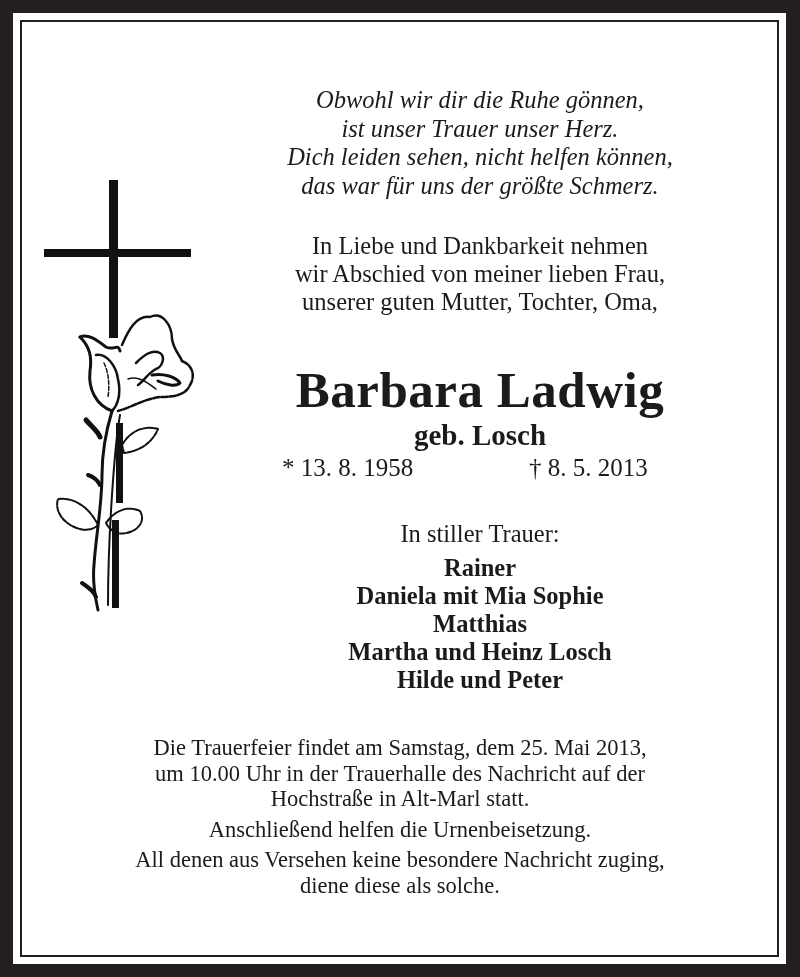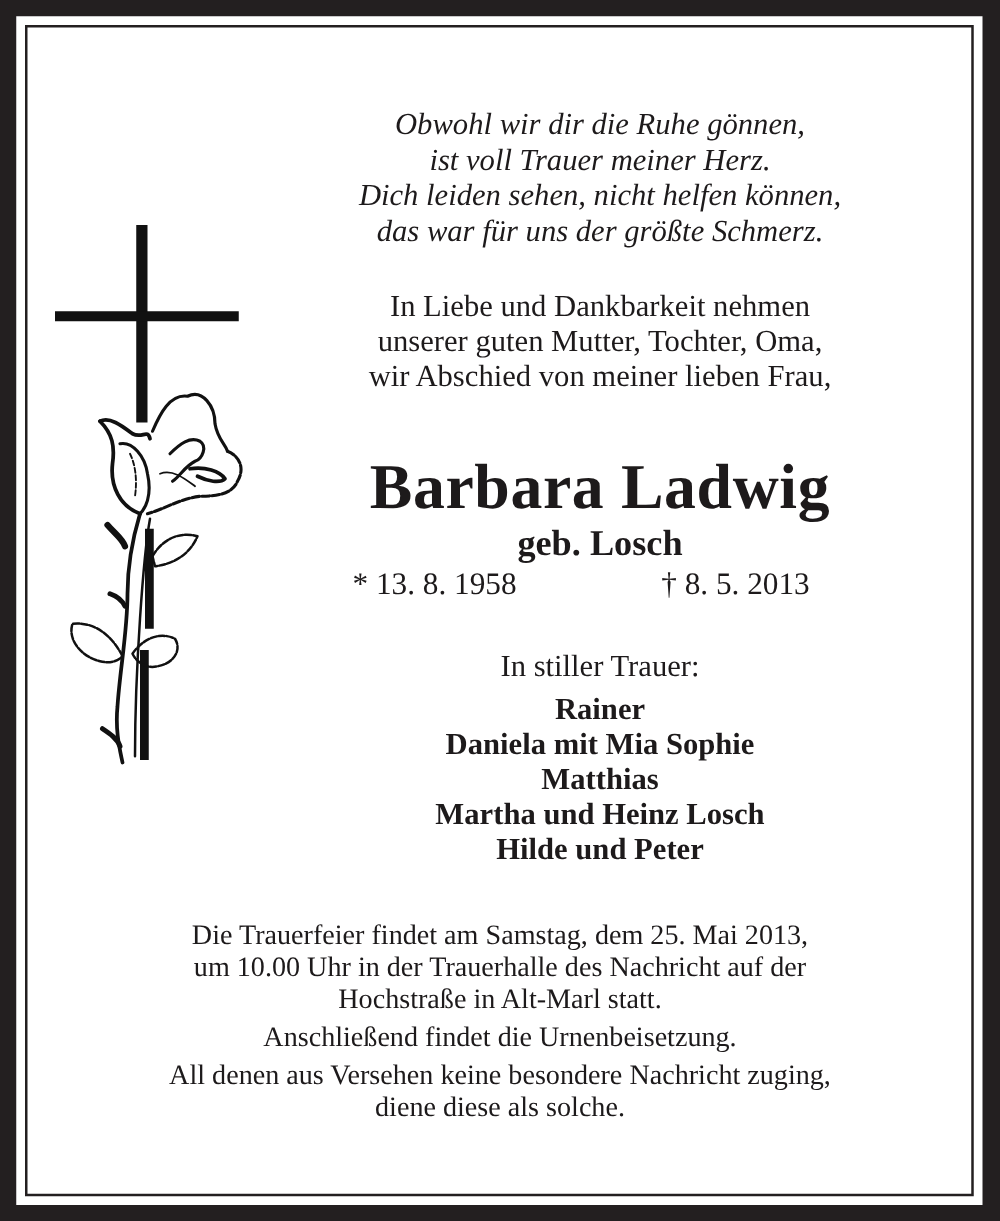--- a/index.html
+++ b/index.html
@@ -67,29 +67,29 @@
     <path d="M42 408 C48 412 54 416 56 422" stroke-width="4"></path>
 
     <path d="M82 270 C90 256 104 250 118 254 C112 268 100 276 84 278 Z" stroke-width="2" stroke-dasharray="5 1.5"></path>
     <path d="M58 350 C50 334 36 322 18 324 C14 336 24 350 40 354 C48 356 54 354 58 350 Z" stroke-width="2" stroke-dasharray="5 1.5"></path>
     <path d="M66 348 C74 336 88 330 100 336 C106 346 98 356 86 358 C78 360 70 356 66 348 Z" stroke-width="2" stroke-dasharray="5 1.5"></path>
   </g>
 </svg>
 
 <div class="block poem">
   <div>Obwohl wir dir die Ruhe gönnen,</div>
-  <div>ist voll Trauer meiner Herz.</div>
+  <div>ist unser Trauer unser Herz.</div>
   <div>Dich leiden sehen, nicht helfen können,</div>
   <div>das war für uns der größte Schmerz.</div>
 </div>
 
 <div class="block intro">
   <div>In Liebe und Dankbarkeit nehmen</div>
+  <div>wir Abschied von meiner lieben Frau,</div>
   <div>unserer guten Mutter, Tochter, Oma,</div>
-  <div>wir Abschied von meiner lieben Frau,</div>
 </div>
 
 <div class="block name">Barbara Ladwig</div>
 <div class="block maiden">geb. Losch</div>
 
 <div class="date birth">* 13. 8. 1958</div>
 <div class="date death">† 8. 5. 2013</div>
 
 <div class="block mourn-label">In stiller Trauer:</div>
 <div class="block mourners">
@@ -97,16 +97,16 @@
   <div>Daniela mit Mia Sophie</div>
   <div>Matthias</div>
   <div>Martha und Heinz Losch</div>
   <div>Hilde und Peter</div>
 </div>
 
 <div class="block info">
   <p>Die Trauerfeier findet am Samstag, dem 25. Mai 2013,</p>
   <p>um 10.00 Uhr in der Trauerhalle des Nachricht auf der</p>
   <p>Hochstraße in Alt-Marl statt.</p>
-  <p class="gap">Anschließend findet die Urnenbeisetzung.</p>
+  <p class="gap">Anschließend helfen die Urnenbeisetzung.</p>
   <p class="gap">All denen aus Versehen keine besondere Nachricht zuging,</p>
   <p>diene diese als solche.</p>
 </div>
 
 </body></html>

